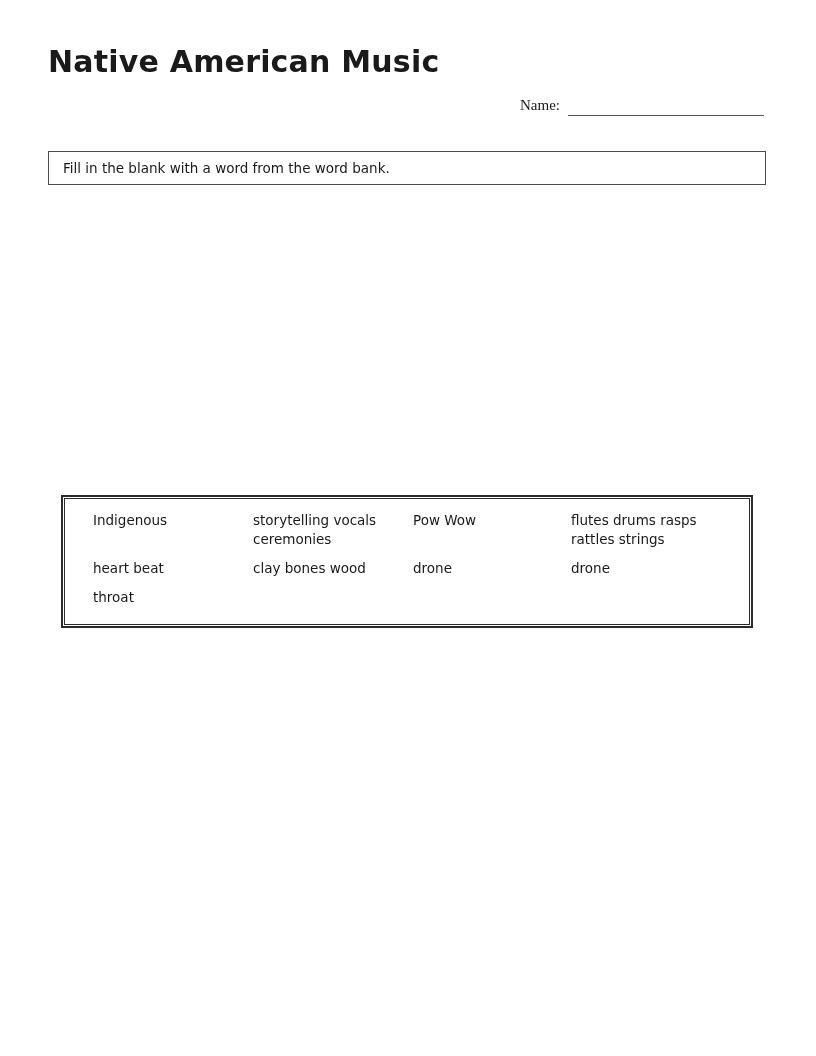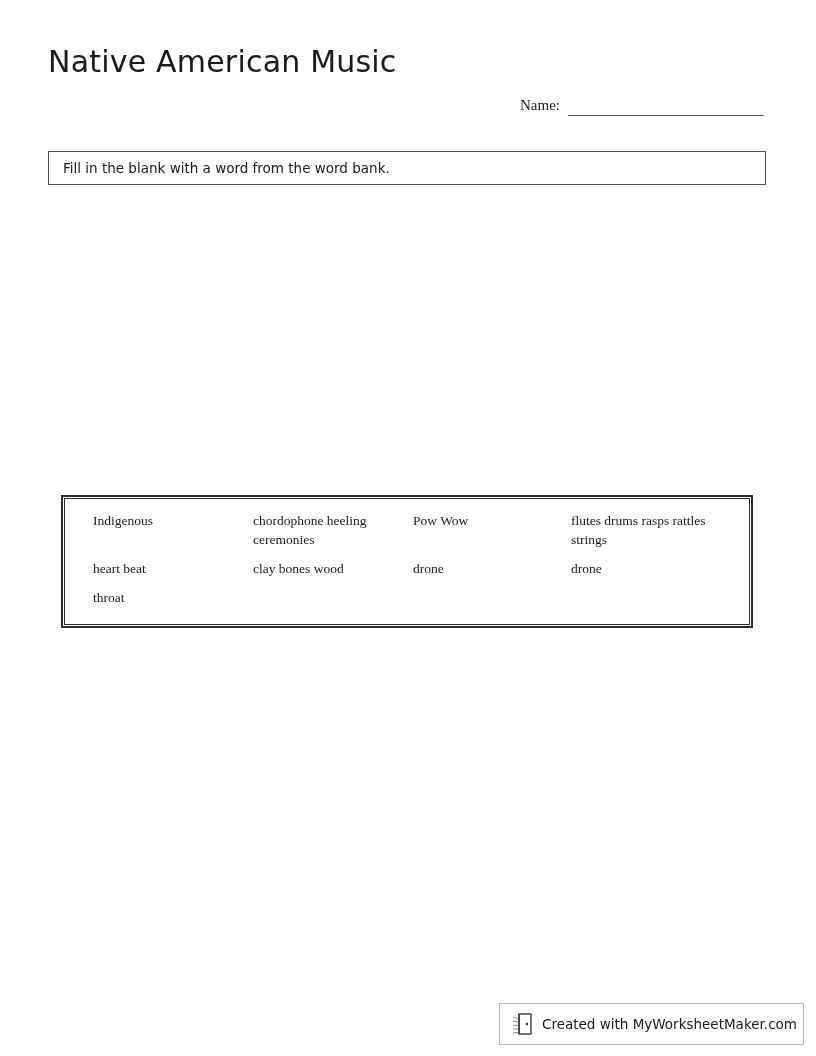--- a/index.html
+++ b/index.html
@@ -27,21 +27,21 @@
     left: 48px;
     top: 44px;
     width: 720px;
     height: 50px;
   }
   .title {
     position: absolute;
     left: 0;
     top: 0;
     font-size: 30px;
-    font-weight: 400;
+    font-weight: 700;
     letter-spacing: 0.2px;
     color: #1a1a1a;
     white-space: nowrap;
   }
   .name-block {
     position: absolute;
     left: 472px;
     top: 8px;
     display: flex;
     align-items: flex-end;
@@ -96,21 +96,20 @@
     grid-template-columns: 160px 160px 158px 150px;
     padding-left: 28px;
     row-gap: 10px;
   }
   .wb-cell {
     font-size: 13.5px;
     line-height: 1.42;
     color: #1a1a1a;
     padding-right: 10px;
     box-sizing: border-box;
-    font-family: Liberation Serif, serif;
   }
 
   
   .footer-badge {
     position: absolute;
     left: 499px;
     top: 1003px;
     width: 305px;
     height: 42px;
     border: 1px solid #b8b8b8;
@@ -146,44 +145,27 @@
     </div>
   </div>
 
   <div class="instruction-box">
     <span class="instruction-text">Fill in the blank with a word from the word bank.</span>
   </div>
 
   <div class="word-bank">
     <div class="wb-grid">
       <div class="wb-cell">Indigenous</div>
-      <div class="wb-cell">chordophone heeling ceremonies</div>
+      <div class="wb-cell">storytelling vocals ceremonies</div>
       <div class="wb-cell">Pow Wow</div>
       <div class="wb-cell">flutes drums rasps rattles strings</div>
       <div class="wb-cell">heart beat</div>
       <div class="wb-cell">clay bones wood</div>
       <div class="wb-cell">drone</div>
       <div class="wb-cell">drone</div>
       <div class="wb-cell">throat</div>
       <div class="wb-cell"></div>
       <div class="wb-cell"></div>
     </div>
   </div>
 
-  <div class="footer-badge">
-    <span class="badge-icon">
-      <svg width="20" height="22" viewBox="0 0 20 22" xmlns="http://www.w3.org/2000/svg">
-        <rect x="6" y="1" width="12" height="20" fill="#ffffff" stroke="#3a3a3a" stroke-width="1.4"></rect>
-        <path d="M6 1 L6 21" stroke="#3a3a3a" stroke-width="1.4"></path>
-        <circle cx="14" cy="11" r="1.3" fill="#3a3a3a"></circle>
-        <g stroke="#8a8a8a" stroke-width="1">
-          <path d="M0 4 L5 5.5"></path>
-          <path d="M0 8 L5 9"></path>
-          <path d="M0 12 L5 12.5"></path>
-          <path d="M0 16 L5 16"></path>
-          <path d="M0 20 L5 19.5"></path>
-        </g>
-      </svg>
-    </span>
-    <span class="badge-text">Created with MyWorksheetMaker.com</span>
-  </div>
 
 </div>
 
 </body></html>

